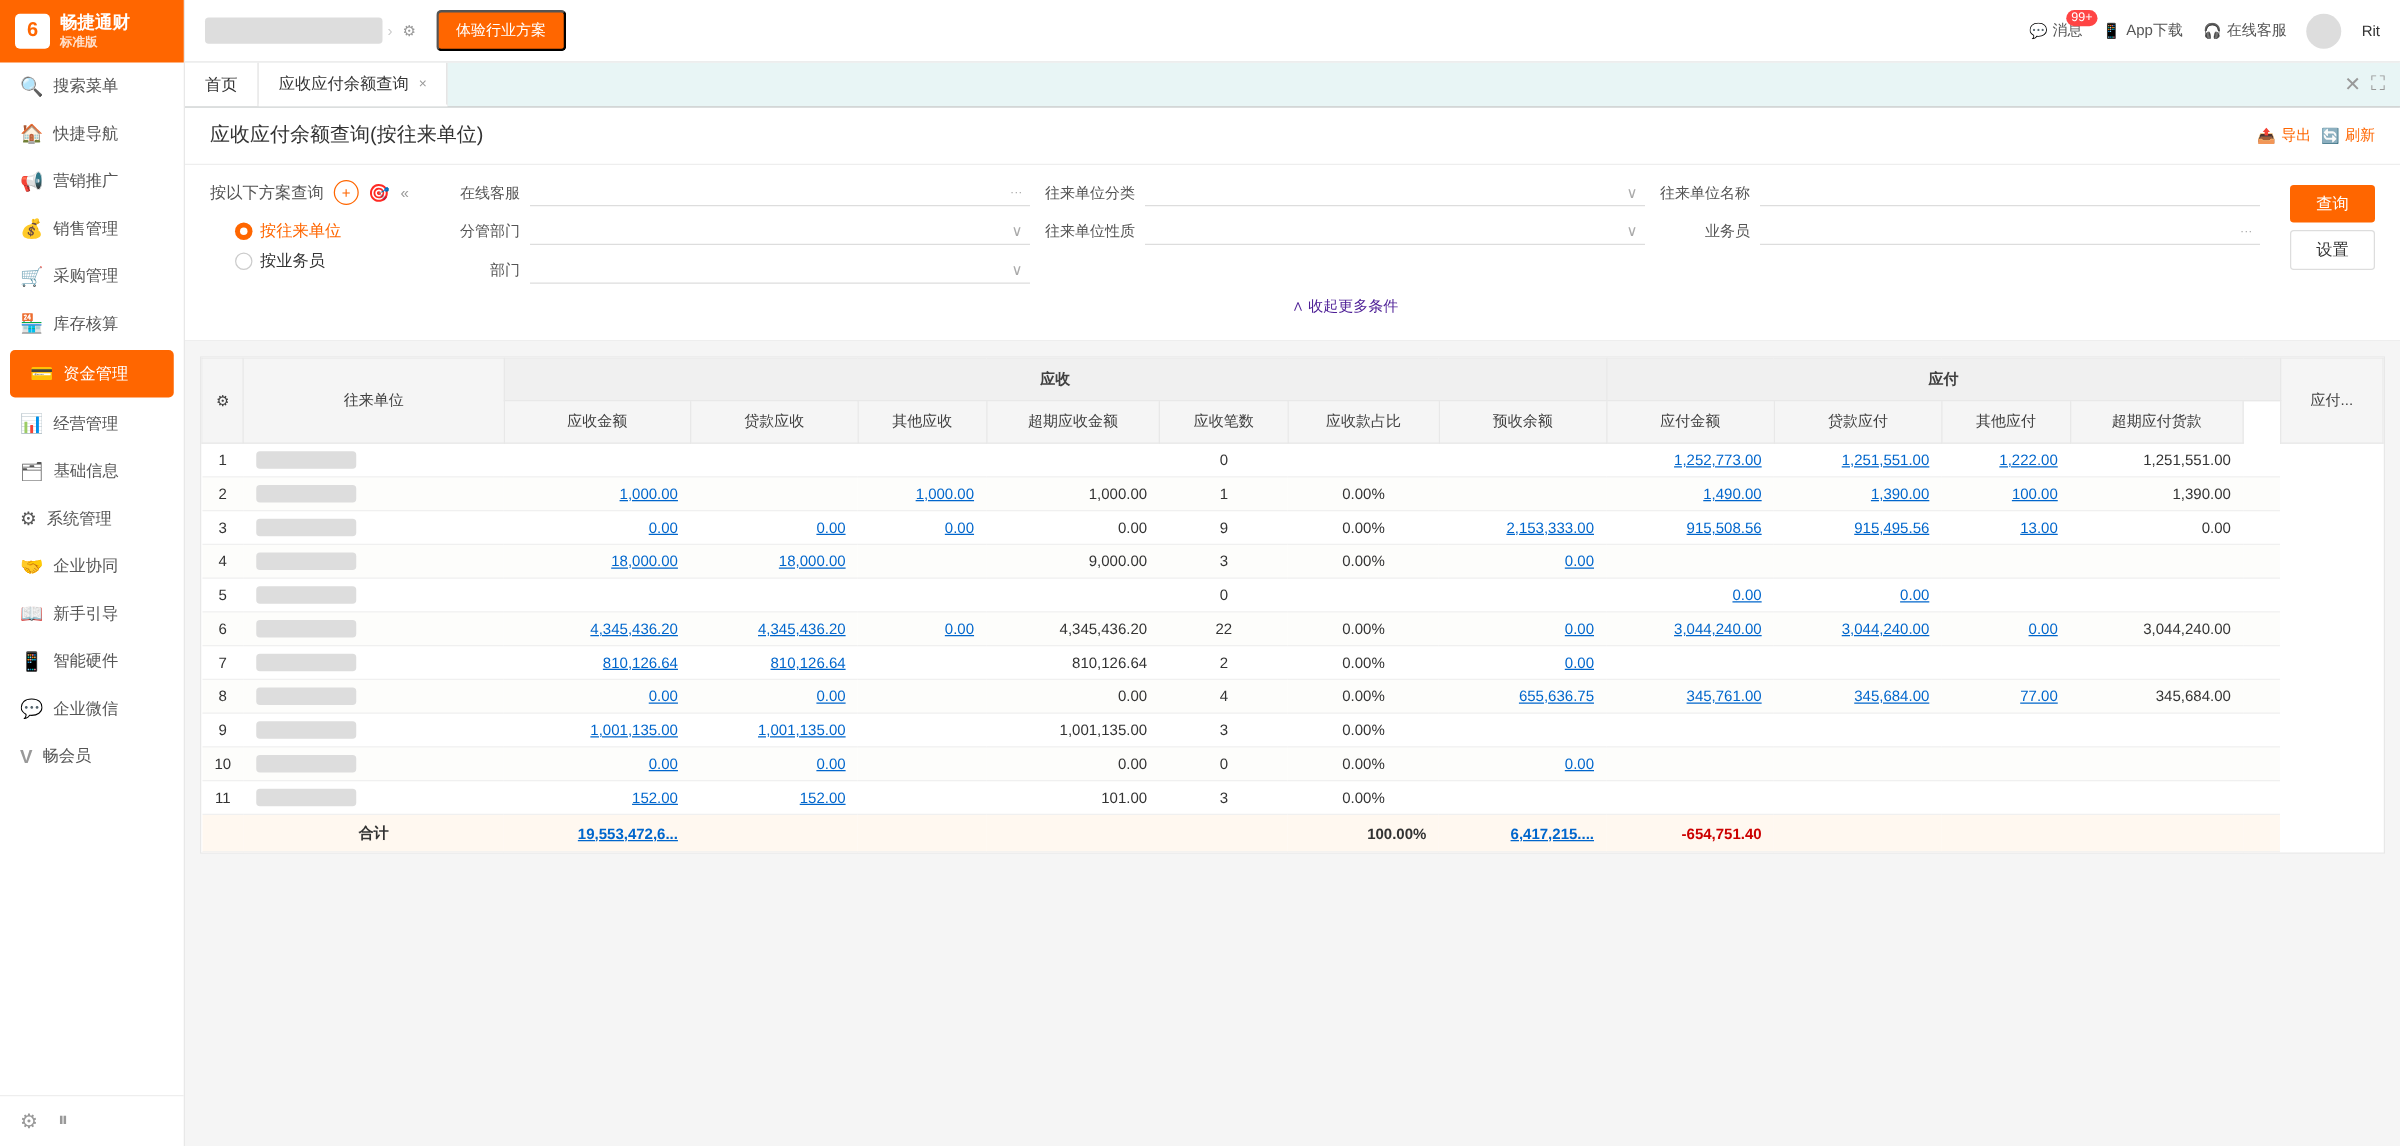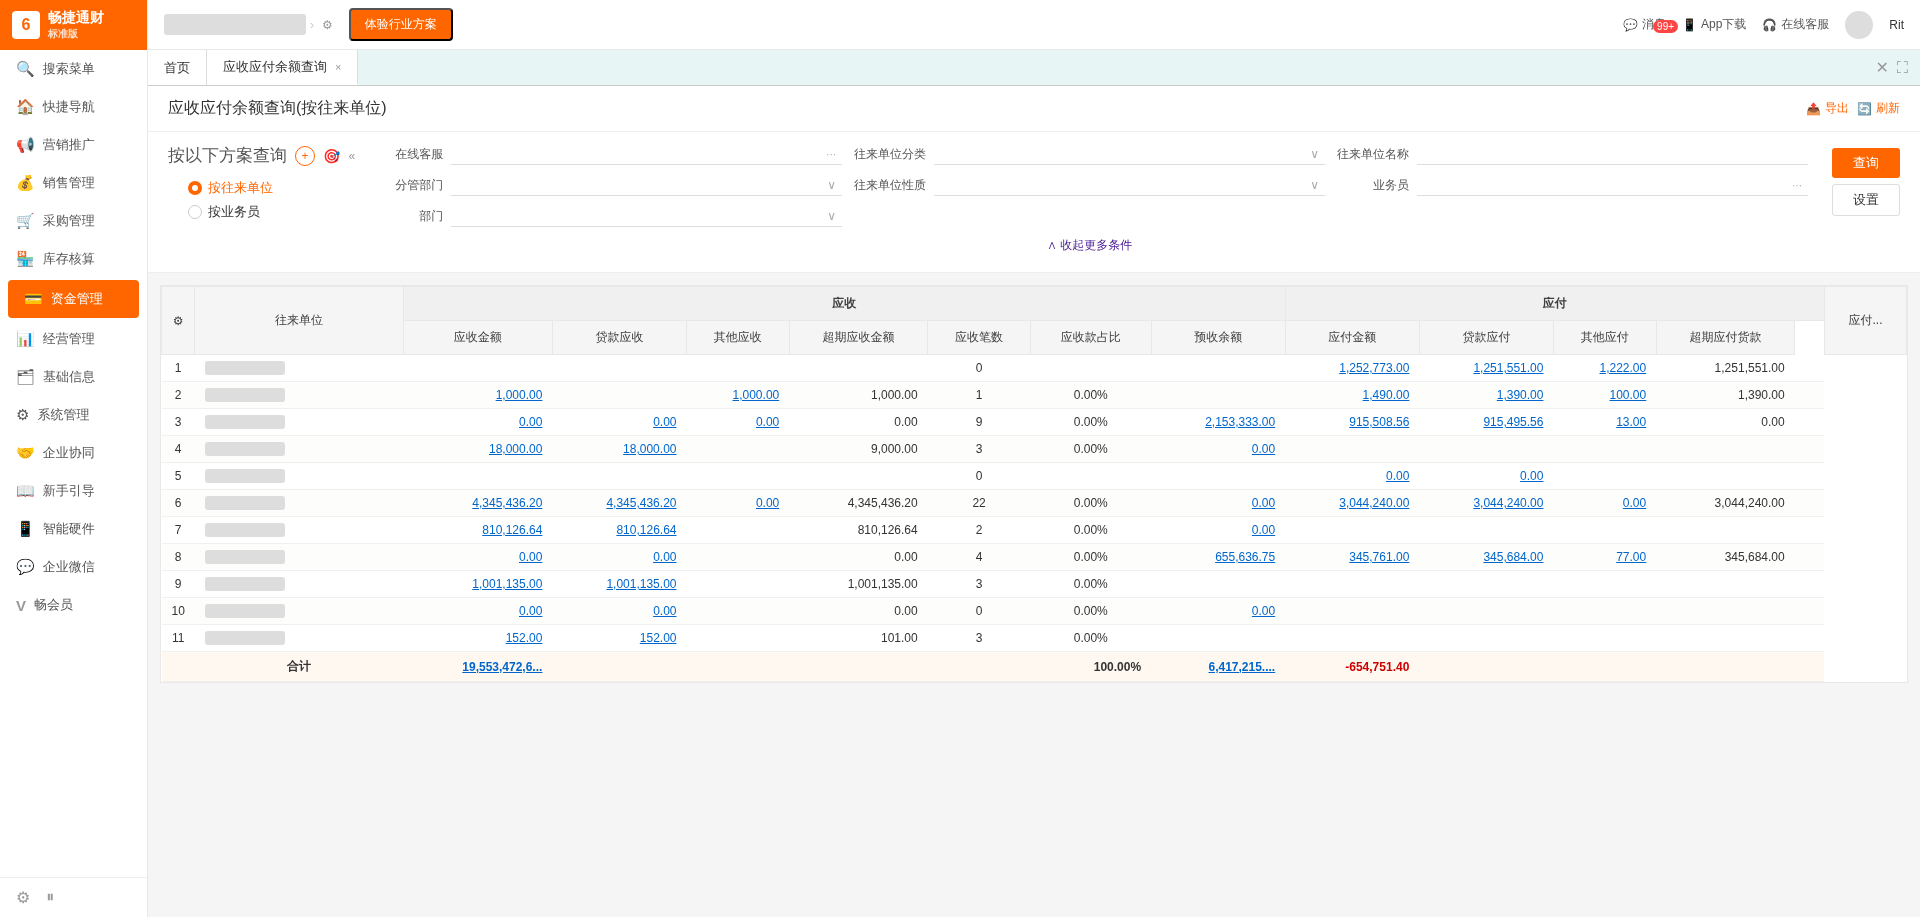--- a/index.html
+++ b/index.html
@@ -44,21 +44,21 @@
     .header-promo {
       background: #ff6600; color: #fff; padding: 6px 14px;
       border-radius: 4px; font-size: 12px; cursor: pointer;
       margin-left: 16px;
     }
     .header-right { margin-left: auto; display: flex; align-items: center; gap: 16px; color: #555; }
     .header-badge { position: relative; display: inline-flex; align-items: center; gap: 4px; cursor: pointer; }
     .badge-num {
       position: absolute; top: -8px; right: -12px;
       background: #ff4444; color: #fff; border-radius: 10px;
-      font-size: 10px; padding: 1px 4px; min-width: 16px; text-align: center; margin-top: 12px;
+      font-size: 10px; padding: 1px 4px; min-width: 16px; text-align: center;
     }
     .header-avatar { width: 28px; height: 28px; background: #ddd; border-radius: 50%; display: inline-block; }
     .header-username { color: #333; font-size: 12px; }
 
     
     .tab-bar {
       position: fixed; left: 148px; top: 50px; right: 0; height: 36px;
       background: #e8f5f5; border-bottom: 1px solid #ccc;
       display: flex; align-items: stretch; z-index: 98;
     }
@@ -87,21 +87,21 @@
     .page-title { font-size: 16px; font-weight: normal; color: #333; }
     .page-actions { display: flex; gap: 8px; }
     .btn-export { color: #ff6600; border: none; background: none; cursor: pointer; font-size: 12px; display: flex; align-items: center; gap: 4px; }
     .btn-refresh { color: #ff6600; border: none; background: none; cursor: pointer; font-size: 12px; display: flex; align-items: center; gap: 4px; }
 
     
     .search-panel {
       background: #fff; padding: 12px 20px; border-bottom: 1px solid #eee;
     }
     .search-header { display: flex; align-items: center; gap: 8px; margin-bottom: 12px; }
-    .search-label { color: #555; font-size: 17px; }
+    .search-label { color: #555; font-size: 13px; }
     .search-btn-add { color: #ff6600; border: 1px solid #ff6600; border-radius: 50%; width: 20px; height: 20px; display: flex; align-items: center; justify-content: center; cursor: pointer; font-size: 12px; }
     .search-btn-target { color: #999; cursor: pointer; font-size: 14px; }
     .search-btn-back { color: #999; cursor: pointer; font-size: 12px; }
 
     .search-options { display: flex; flex-direction: column; gap: 6px; margin-left: 20px; margin-bottom: 12px; }
     .search-option { display: flex; align-items: center; gap: 6px; cursor: pointer; font-size: 13px; }
     .search-option-dot { width: 14px; height: 14px; background: #ff6600; border-radius: 50%; display: flex; align-items: center; justify-content: center; }
     .search-option-dot-inner { width: 6px; height: 6px; background: #fff; border-radius: 50%; }
     .search-option-radio { width: 14px; height: 14px; border: 1px solid #ccc; border-radius: 50%; }
     .search-option.selected { color: #ff6600; }

